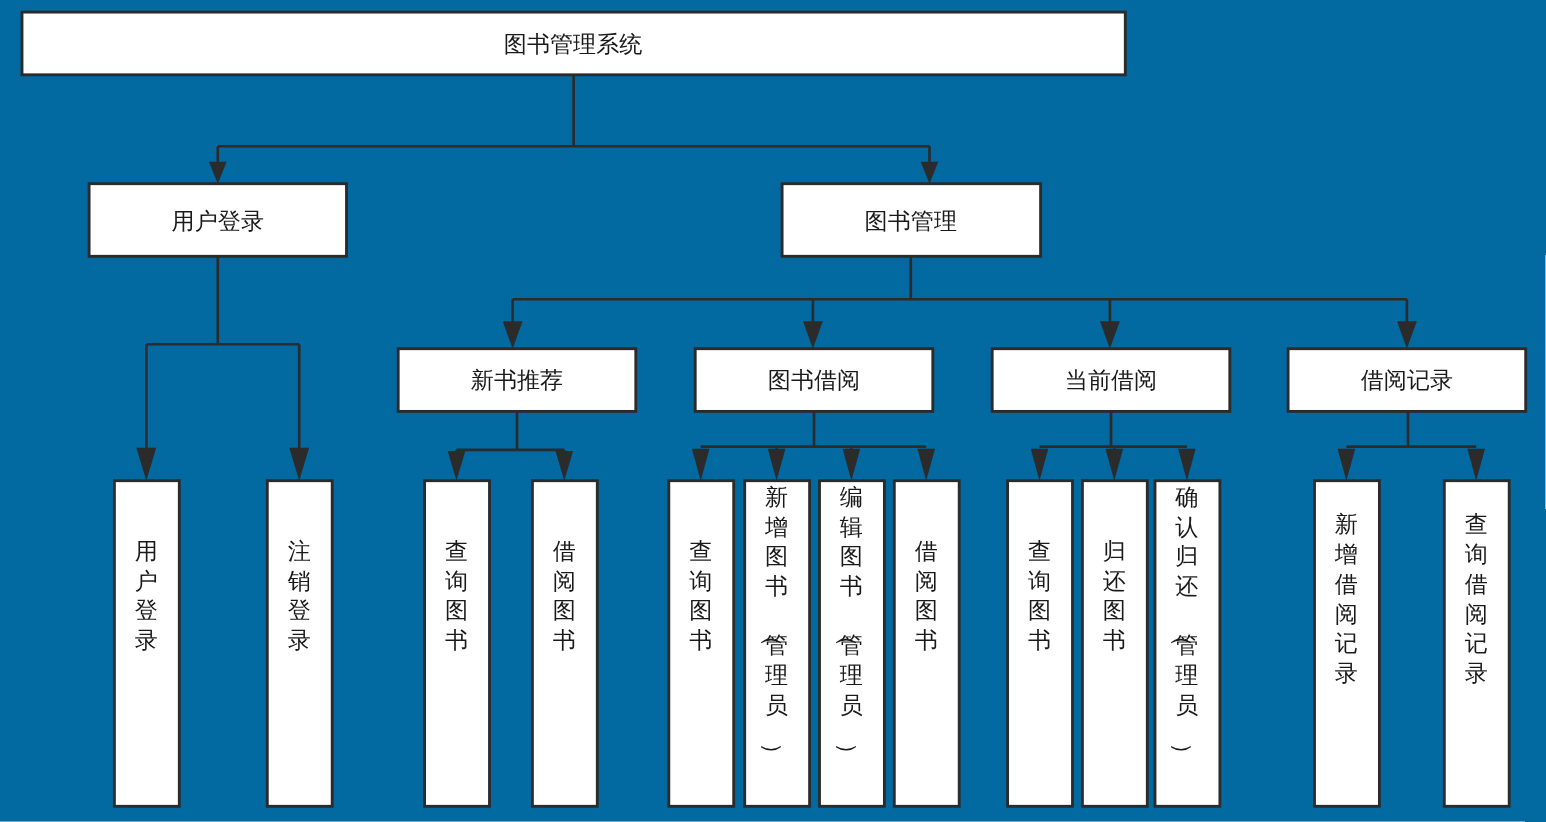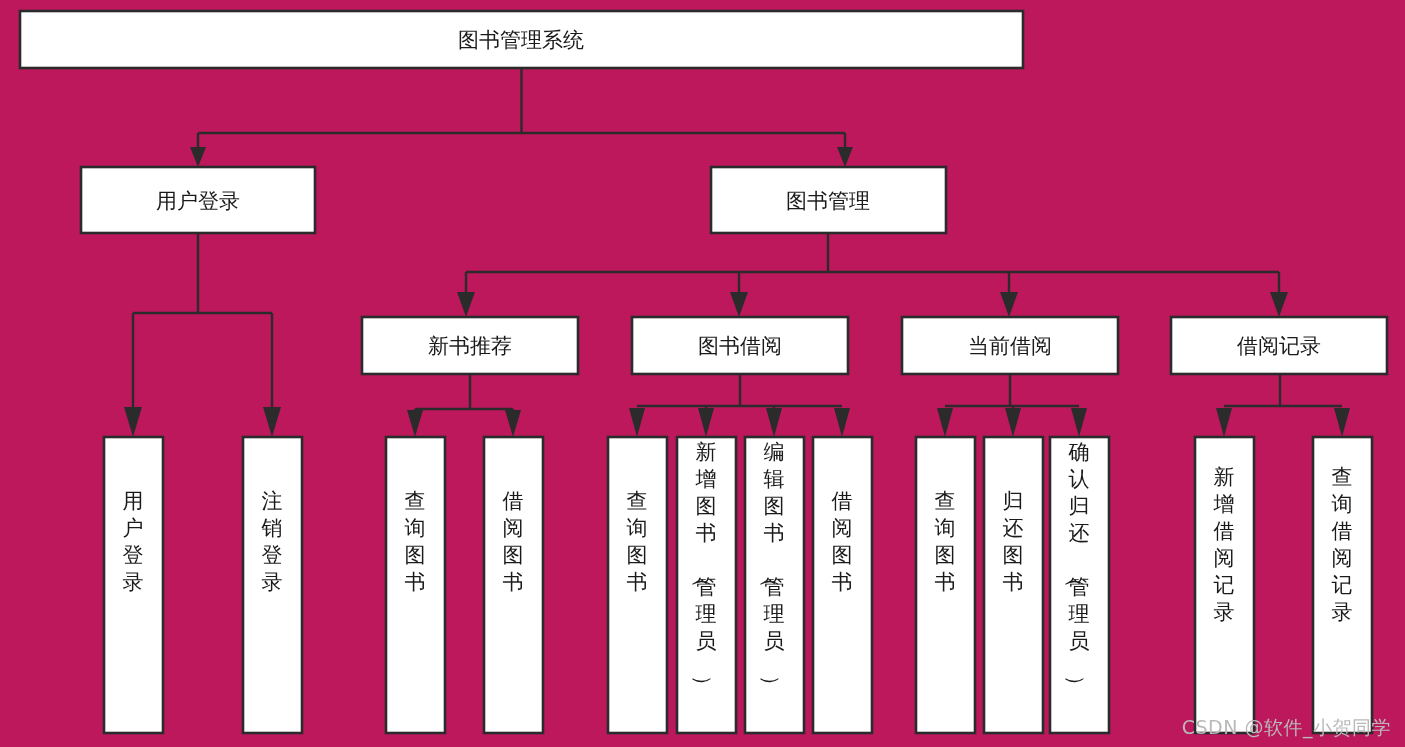--- a/index.html
+++ b/index.html
@@ -10,21 +10,21 @@
   body {
     width: 1405px;
     height: 747px;
     font-family: "DejaVu Sans", "Liberation Sans", sans-serif;
     overflow: hidden;
   }
   #diagram-root {
     position: relative;
     width: 1405px;
     height: 747px;
-    background: #be185d;
+    background: #0369a1;
   }
   svg#flowchart {
     position: absolute;
     top: 0;
     left: 0;
     width: 1405px;
     height: 747px;
   }
   .node-box {
     fill: #ffffff;
@@ -214,14 +214,13 @@
     <g>
       <rect class="node-box" x="1195" y="437" width="59" height="296"></rect>
       <text class="node-label-vertical" x="1224" y="484"><tspan x="1224" y="484">新</tspan><tspan x="1224" y="511">增</tspan><tspan x="1224" y="538">借</tspan><tspan x="1224" y="565">阅</tspan><tspan x="1224" y="592">记</tspan><tspan x="1224" y="619">录</tspan></text>
     </g>
     <g>
       <rect class="node-box" x="1313" y="437" width="59" height="296"></rect>
       <text class="node-label-vertical" x="1342" y="484"><tspan x="1342" y="484">查</tspan><tspan x="1342" y="511">询</tspan><tspan x="1342" y="538">借</tspan><tspan x="1342" y="565">阅</tspan><tspan x="1342" y="592">记</tspan><tspan x="1342" y="619">录</tspan></text>
     </g>
   </svg>
 
-  <div class="watermark-text">CSDN @软件_小贺同学</div>
 </div>
 
 </body></html>

